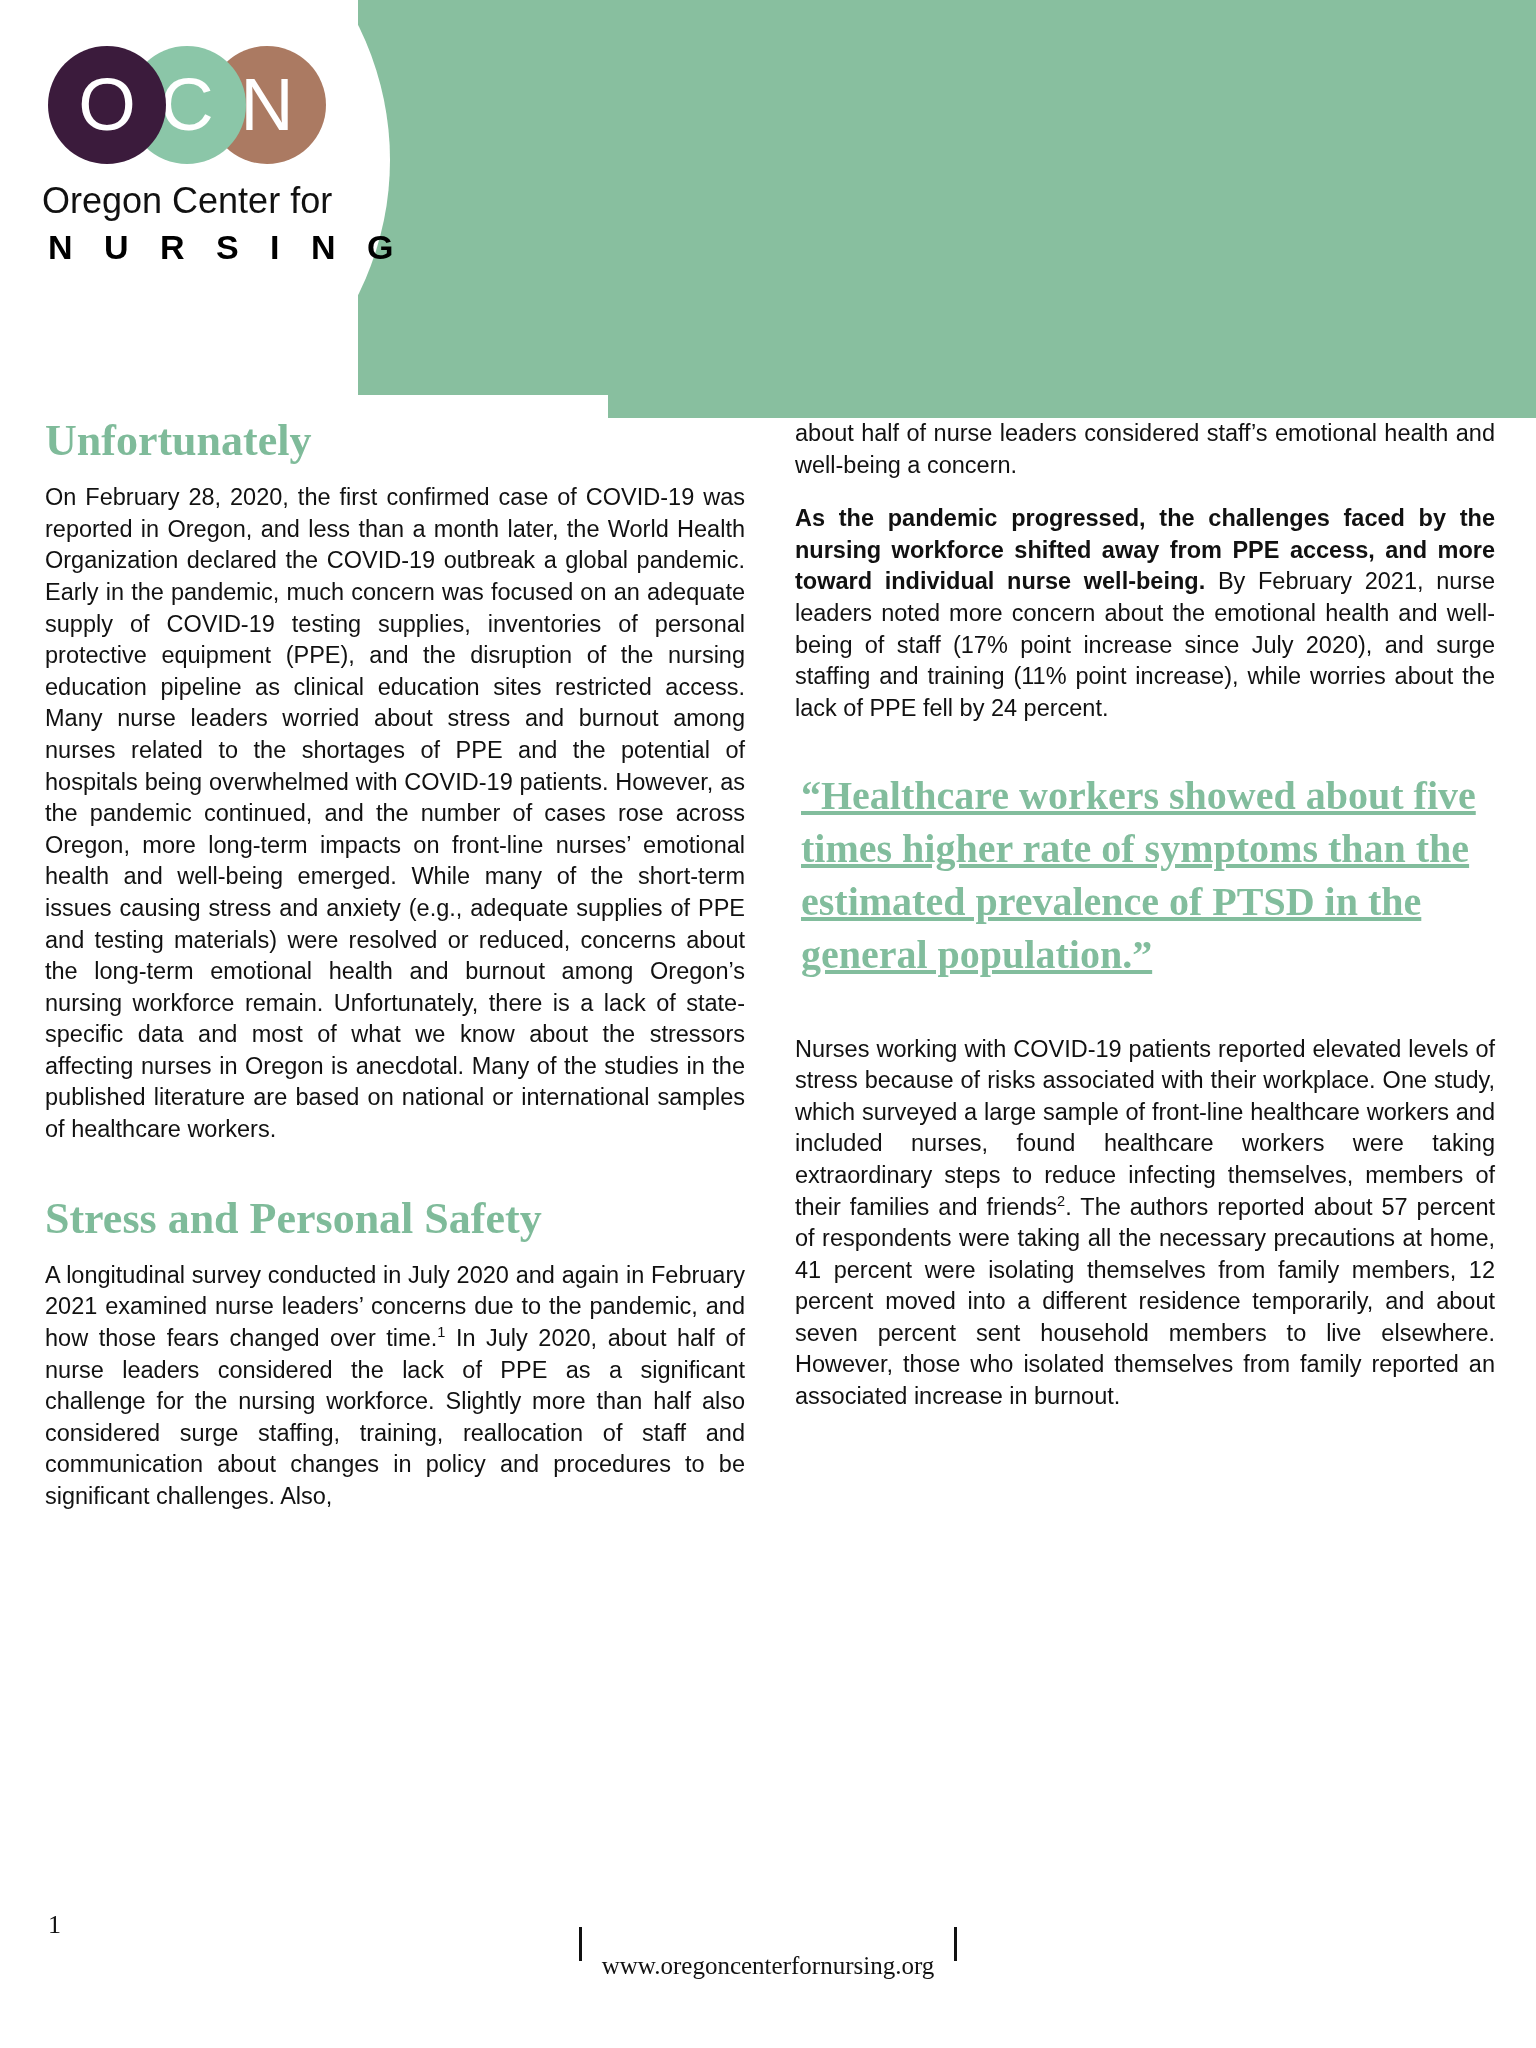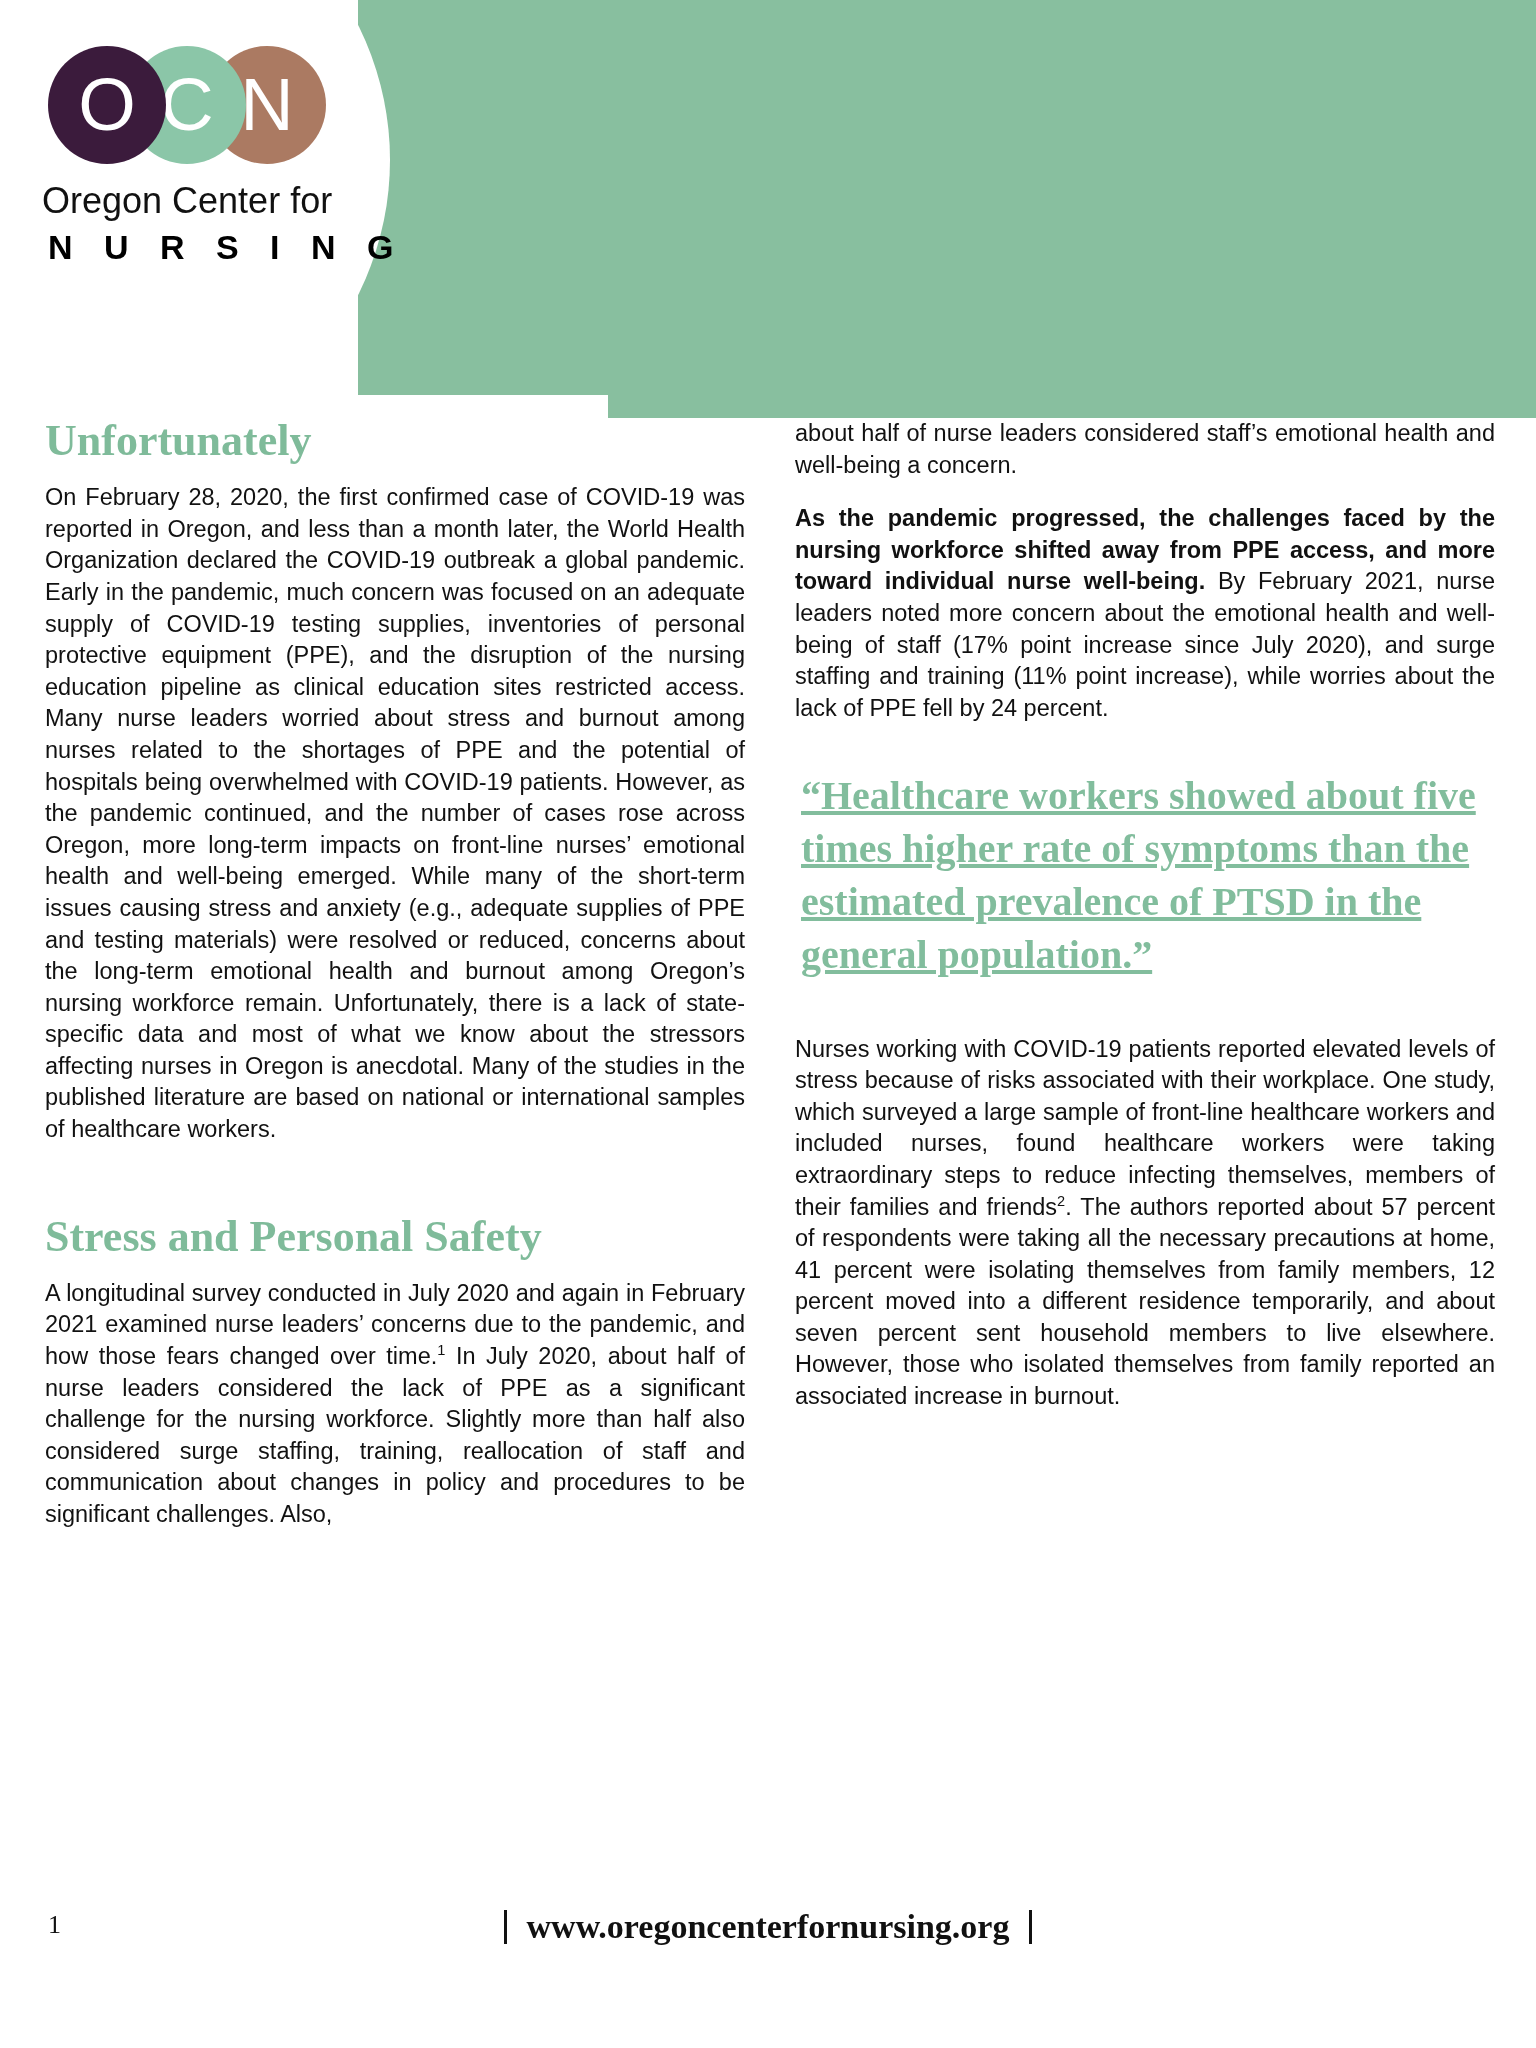--- a/index.html
+++ b/index.html
@@ -130,21 +130,21 @@
   .col-right { left: 795px; }
 
   h2.section {
     font-family: "Liberation Serif", serif;
     font-weight: 700;
     color: #7fbb9a;
     font-size: 44px;
     margin: 0 0 18px 0;
     line-height: 1.05;
   }
-  h2.section.gap-top { margin-top: 68px; }
+  h2.section.gap-top { margin-top: 50px; }
 
   p.body {
     font-family: "Liberation Sans", sans-serif;
     font-size: 23.5px;
     line-height: 1.345;
     color: #111111;
     text-align: justify;
     margin: 0 0 22px 0;
   }
   p.body b { font-weight: 700; }
@@ -189,24 +189,25 @@
     gap: 20px;
   }
   .footer-rule {
     display: inline-block;
     width: 3px;
     height: 34px;
     background: #111111;
   }
   .footer-url {
     font-family: "Liberation Serif", serif;
-    font-weight: 700;
-    font-size: 34px;
+    font-weight: 400;
+    font-size: 25px;
     color: #111111;
     white-space: nowrap;
+    margin-top: 44px;
   }
 </style>
 </head>
 <body>
 
 <div class="header">
   <div class="header-band"></div>
   <div class="header-cutout"></div>
   <div class="header-wedge"></div>
 

